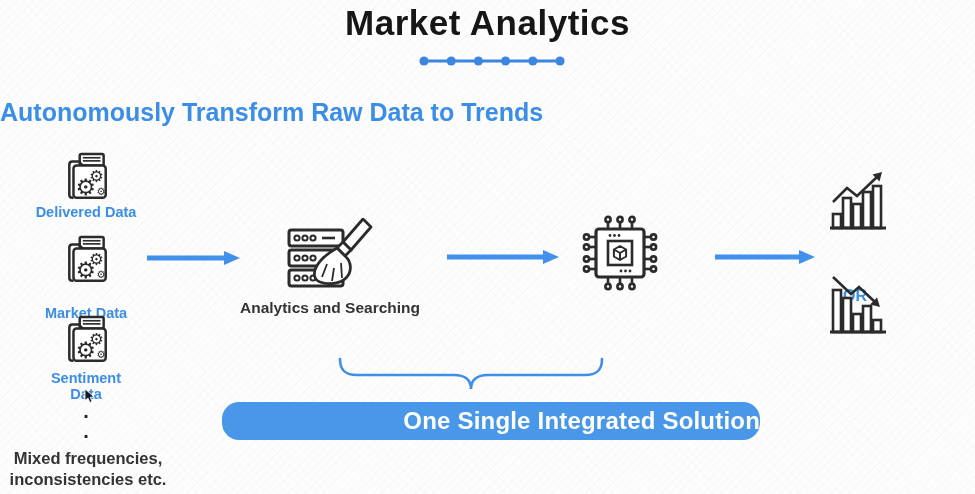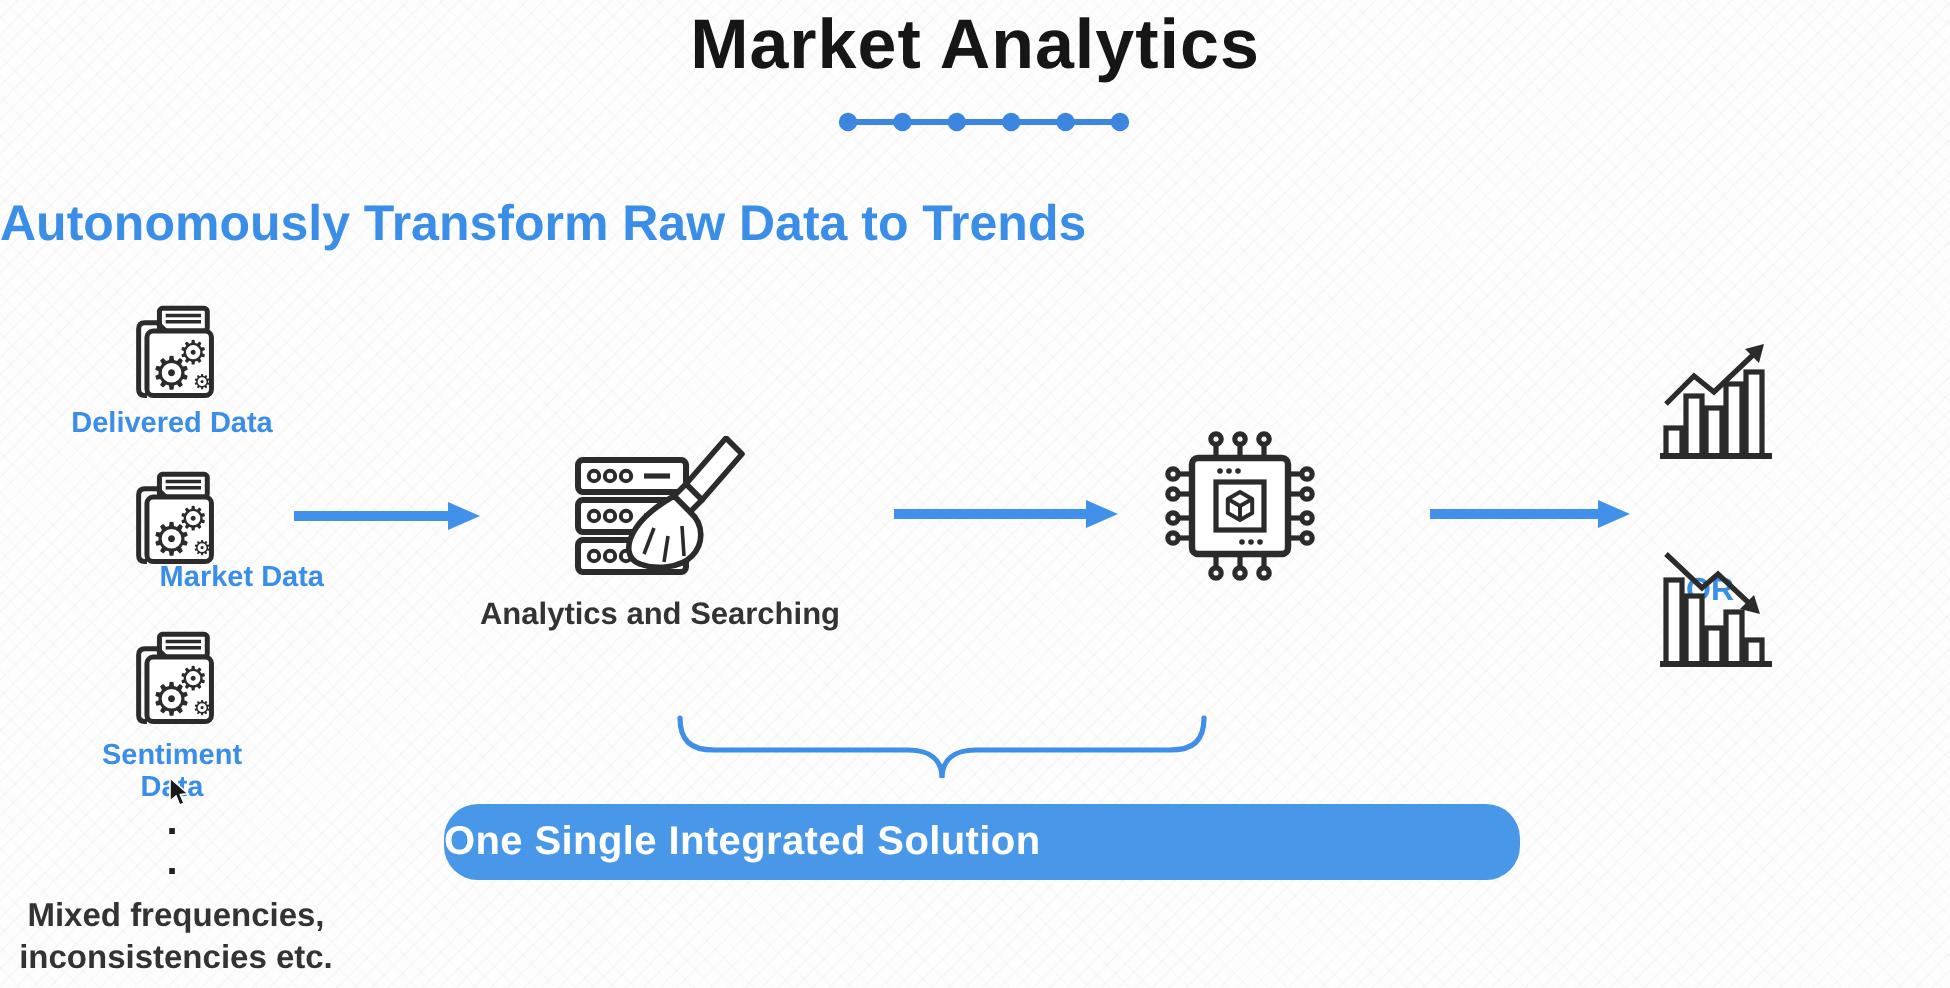--- a/index.html
+++ b/index.html
@@ -36,22 +36,22 @@
   }
   .delivery-label span { display:block; }
   .note-label {
     text-align:center; font-size:16.5px; font-weight:700; color:#333; line-height:21px;
   }
   .note-label span { display:block; }
   .vdot {
     width:12px; text-align:center; font-size:20px; font-weight:700; color:#222; line-height:20px;
   }
   .banner {
-    background:#4897E8; color:#fff; text-align:left;
-    font-size:20px; font-weight:700; line-height:38px; letter-spacing:0.2px;border-radius:17px;
+    background:#4897E8; color:#fff; text-align:right;
+    font-size:24px; font-weight:700; line-height:38px; letter-spacing:0.2px;border-radius:17px;
   }
   svg { display:block; }
 </style>
 </head>
 <body>
 
 <div class="page">
 
   <div class="abs page-title">Market Analytics</div>
 
@@ -86,21 +86,21 @@
       <rect x="17" y="3" width="23" height="11" rx="1.5"></rect>
       <line x1="20" y1="6.5" x2="37" y2="6.5" stroke-width="1.6"></line>
       <line x1="20" y1="9.5" x2="37" y2="9.5" stroke-width="1.6"></line>
       <path d="M11,45 H10 Q7,45 7,42 V13 Q7,10 10,10 H16 L20,14" fill="none"></path>
       <rect x="11" y="14" width="31" height="31" rx="3"></rect>
     </g>
     <text x="13" y="42" font-size="22" font-family="DejaVu Sans" fill="#2B2B2B">⚙</text>
     <text x="26" y="30" font-size="16" font-family="DejaVu Sans" fill="#2B2B2B">⚙</text>
     <text x="33" y="42" font-size="10" font-family="DejaVu Sans" fill="#2B2B2B">⚙</text>
   </svg>
-  <div class="abs src-label" style="left:10px; top:281px; width:152px;text-align:right;">Market Data</div>
+  <div class="abs src-label" style="left:10px; top:305px; width:152px;">Market Data</div>
 
   <svg class="abs" style="left:62px; top:314px;" width="50" height="52" viewBox="0 0 48 50">
     <g stroke="#2B2B2B" fill="#fff" stroke-width="2.4">
       <rect x="17" y="3" width="23" height="11" rx="1.5"></rect>
       <line x1="20" y1="6.5" x2="37" y2="6.5" stroke-width="1.6"></line>
       <line x1="20" y1="9.5" x2="37" y2="9.5" stroke-width="1.6"></line>
       <path d="M11,45 H10 Q7,45 7,42 V13 Q7,10 10,10 H16 L20,14" fill="none"></path>
       <rect x="11" y="14" width="31" height="31" rx="3"></rect>
     </g>
     <text x="13" y="42" font-size="22" font-family="DejaVu Sans" fill="#2B2B2B">⚙</text>

